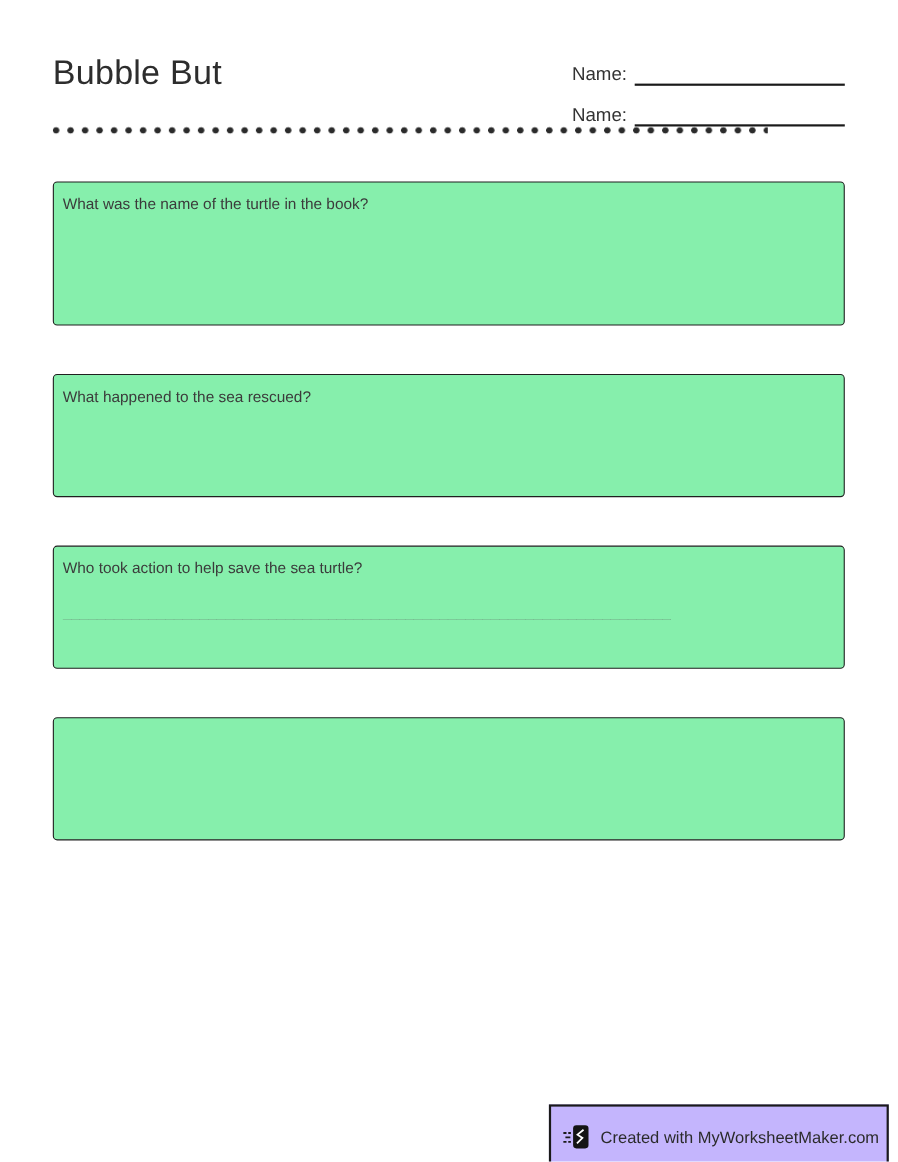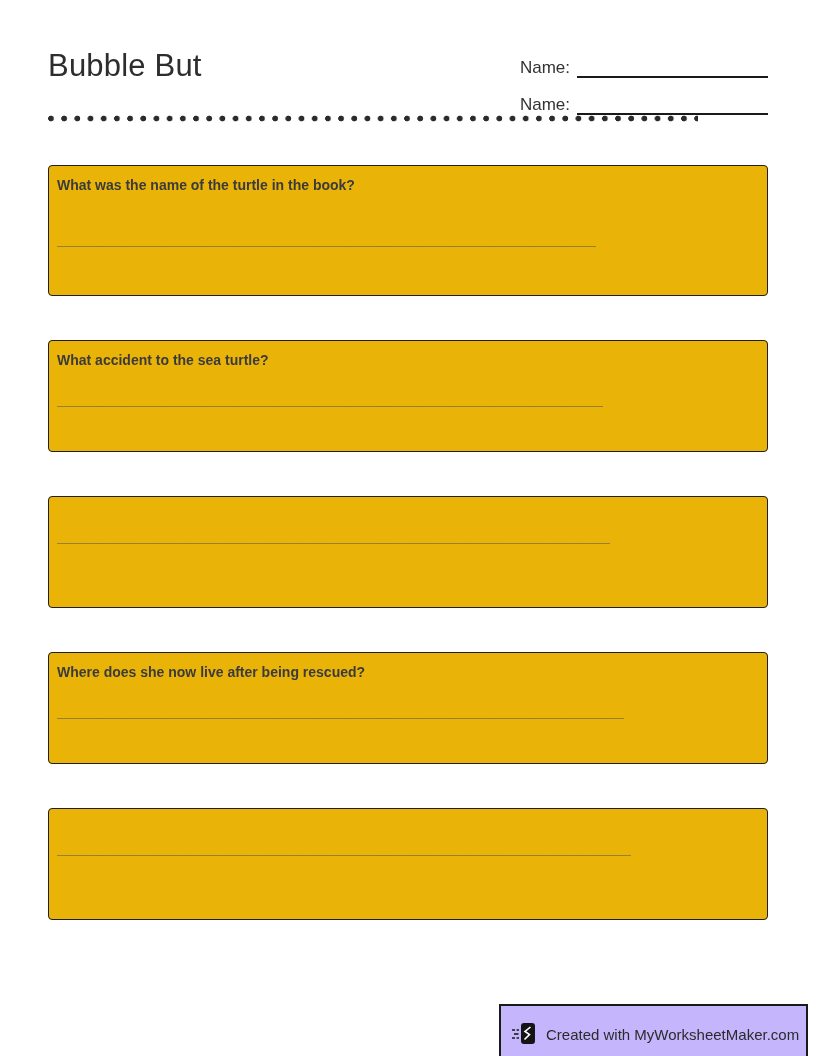--- a/index.html
+++ b/index.html
@@ -38,22 +38,21 @@
     background-repeat: repeat-x;
   }
 
   .questions {
     position: absolute; left: 48px; top: 165px; width: 720px;
   }
   .qbox {
     border: 1.5px solid #1f1f1f; border-radius: 4px;
     height: 112px; margin-bottom: 44px;
     padding: 10px 10px 0 8px;
-    background: #eab308;
-    font-weight: bold;
+    background: #86efac;
   }
   .qbox.tall { height: 131px; }
   .question {
     font-size: 14px; line-height: 19px; color: #3b3b3b;
   }
   .answer-line {
     font-size: 14px; line-height: 14px; color: #5a5a5a;
     white-space: nowrap; overflow: hidden;
     margin-top: 23px;
   }
@@ -95,32 +94,29 @@
   <div class="dotted-divider"></div>
 
   <div class="questions">
 
     <div class="qbox tall">
       <div class="question">What was the name of the turtle in the book?</div>
       <div class="answer-line al-1">__________________________________________________________________________________________</div>
     </div>
 
     <div class="qbox">
-      <div class="question">What accident to the sea turtle?</div>
+      <div class="question">What happened to the sea rescued?</div>
       <div class="answer-line al-2">__________________________________________________________________________________________</div>
     </div>
 
     <div class="qbox">
+      <div class="question">Who took action to help save the sea turtle?</div>
       <div class="answer-line al-3">__________________________________________________________________________________________</div>
     </div>
 
-    <div class="qbox">
-      <div class="question">Where does she now live after being rescued?</div>
-      <div class="answer-line al-4">__________________________________________________________________________________________</div>
-    </div>
 
     <div class="qbox">
       <div class="answer-line al-5">__________________________________________________________________________________________</div>
     </div>
 
   </div>
 
   <div class="footer-badge">
     <span class="logo">
       <svg width="26" height="28" viewBox="0 0 26 28" aria-hidden="true">

